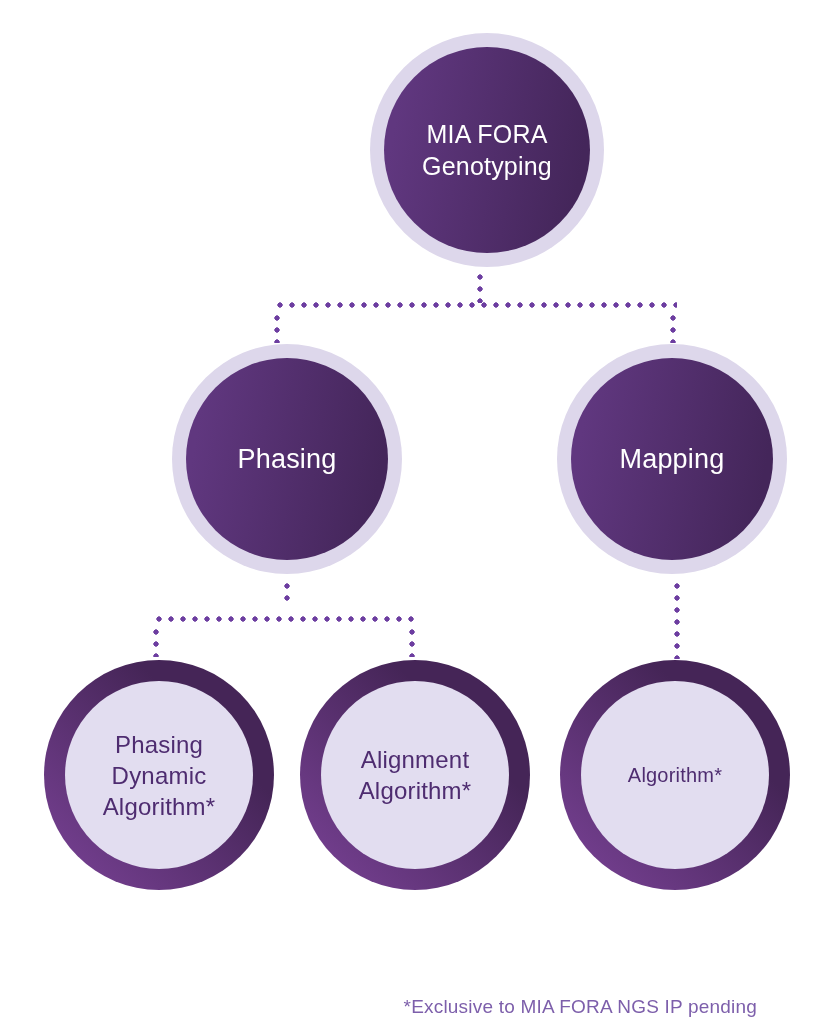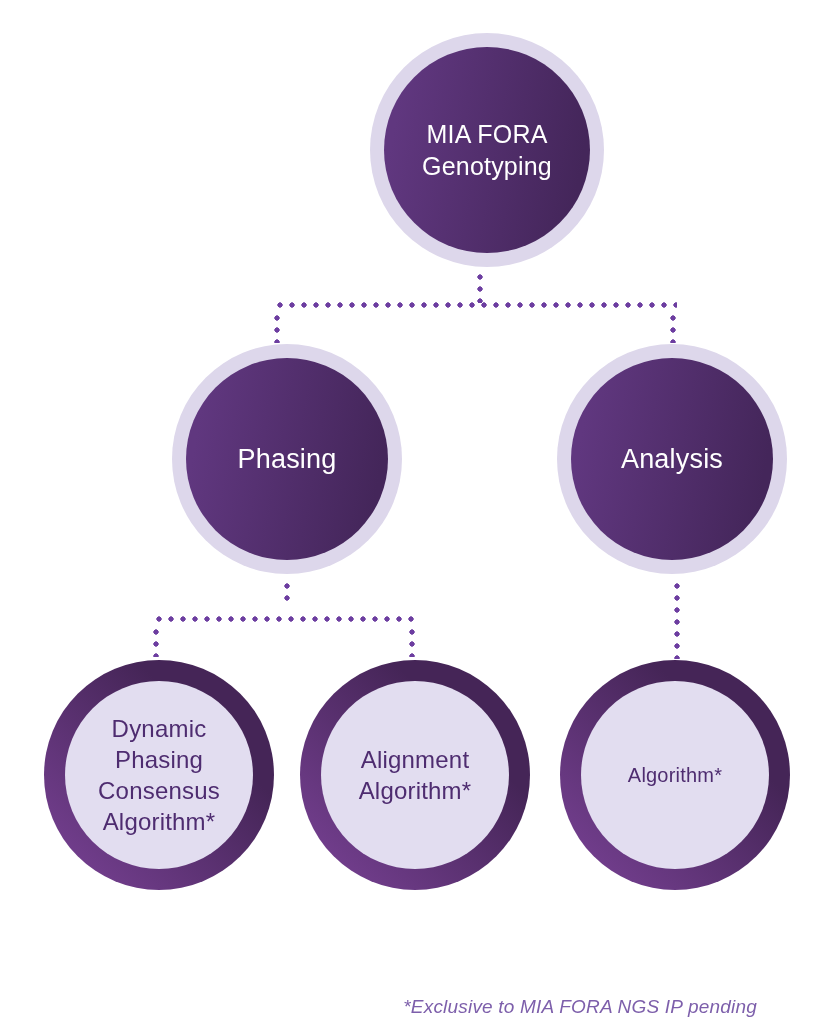--- a/index.html
+++ b/index.html
@@ -90,21 +90,20 @@
     background-size:6px 12px;
     background-repeat:repeat-y;
     background-position:0 0;
   }
   
   .footnote{
     position:absolute;
     right:83px;
     top:996px;
     font-size:19px;
-    font-style:italic;
     color:var(--footnote);
     letter-spacing:0.2px;
     white-space:nowrap;
   }
 </style>
 </head>
 <body>
 
 <div class="canvas">
 
@@ -123,37 +122,36 @@
   <div class="dl dl-v" style="left:670px;top:312px;height:31px;"></div>
 
   <div class="halo" style="left:172px;top:344px;width:230px;height:230px;">
     <div class="dark-circle">
       <div class="label label-light single">Phasing</div>
     </div>
   </div>
 
   <div class="halo" style="left:557px;top:344px;width:230px;height:230px;">
     <div class="dark-circle">
-      <div class="label label-light single">Analysis</div>
+      <div class="label label-light single">Mapping</div>
     </div>
   </div>
 
   <div class="dl dl-v" style="left:284px;top:580px;height:27px;"></div>
   <div class="dl dl-h" style="left:153px;top:616px;width:262px;"></div>
   <div class="dl dl-v" style="left:153px;top:626px;height:31px;"></div>
   <div class="dl dl-v" style="left:409px;top:626px;height:31px;"></div>
 
   <div class="dl dl-v" style="left:674px;top:580px;height:79px;"></div>
 
   <div class="ring-circle" style="left:44px;top:660px;width:230px;height:230px;">
     <div class="ring-inner">
       <div class="label label-dark">
+        <span class="line">Phasing</span>
         <span class="line">Dynamic</span>
-        <span class="line">Phasing</span>
-        <span class="line">Consensus</span>
         <span class="line">Algorithm*</span>
       </div>
     </div>
   </div>
 
   <div class="ring-circle" style="left:300px;top:660px;width:230px;height:230px;">
     <div class="ring-inner">
       <div class="label label-dark">
         <span class="line">Alignment</span>
         <span class="line">Algorithm*</span>

